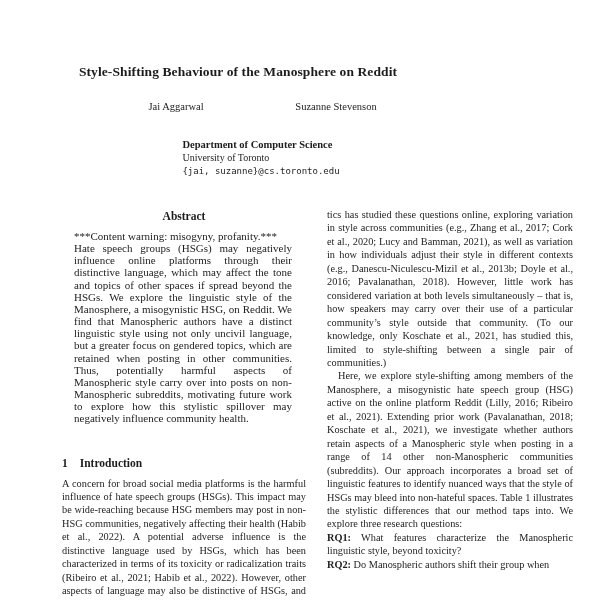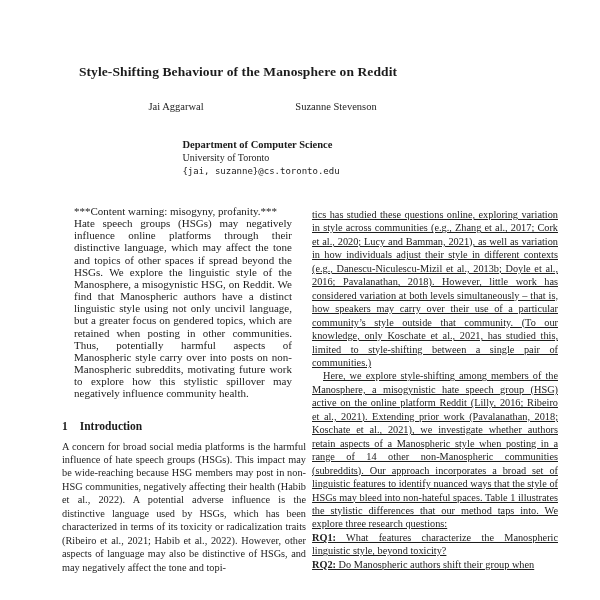--- a/index.html
+++ b/index.html
@@ -45,37 +45,37 @@
   .affil-email {
     font-family: "DejaVu Sans Mono", monospace;
     font-size: 9px;
     margin-top: 3px;
   }
   .col {
     position: absolute;
     top: 205px;
   }
   .col-left  { left: 62px;  width: 244px; }
-  .col-right { left: 312px; width: 246px; padding-top: 3px; text-decoration: underline; }
+  .col-right { left: 327px; width: 246px; padding-top: 3px; }
   .abstract-heading {
     text-align: center;
     font-weight: bold;
     font-size: 11.5px;
     padding-top: 5px;
     margin-bottom: 8px;
   }
   .abstract-body {
     padding: 0 14px 0 12px;
     font-size: 11px;
     line-height: 12.15px;
     text-align: justify;
   }
   .content-warning { display: block; }
   .section-heading {
-    margin-top: 20px;
+    margin-top: 32px;
     margin-bottom: 8px;
     font-weight: bold;
     font-size: 11.5px;
   }
   .section-number { margin-right: 12px; }
   .body-par {
     font-size: 10.3px;
     line-height: 13.45px;
     text-align: justify;
     margin: 0;
@@ -95,20 +95,21 @@
   <div class="author author-2">Suzanne Stevenson</div>
 
   <div class="affiliation">
     <div class="affil-dept">Department of Computer Science</div>
     <div class="affil-univ">University of Toronto</div>
     <div class="affil-email">{jai, suzanne}@cs.toronto.edu</div>
   </div>
 
   <div class="col col-left">
 
+    <div class="abstract-heading">Abstract</div>
 
     <div class="abstract-body">
       <span class="content-warning">***Content warning: misogyny, profanity.***</span>
       <span>Hate speech groups (HSGs) may negatively influence online platforms through their distinctive language, which may affect the tone and topics of other spaces if spread beyond the HSGs. We explore the linguistic style of the Manosphere, a misogynistic HSG, on Reddit. We find that Manospheric authors have a distinct linguistic style using not only uncivil language, but a greater focus on gendered topics, which are retained when posting in other communities. Thus, potentially harmful aspects of Manospheric style carry over into posts on non-Manospheric subreddits, motivating future work to explore how this stylistic spillover may negatively influence community health.</span>
     </div>
 
     <div class="section-heading">
       <span class="section-number">1</span><span>Introduction</span>
     </div>
 

